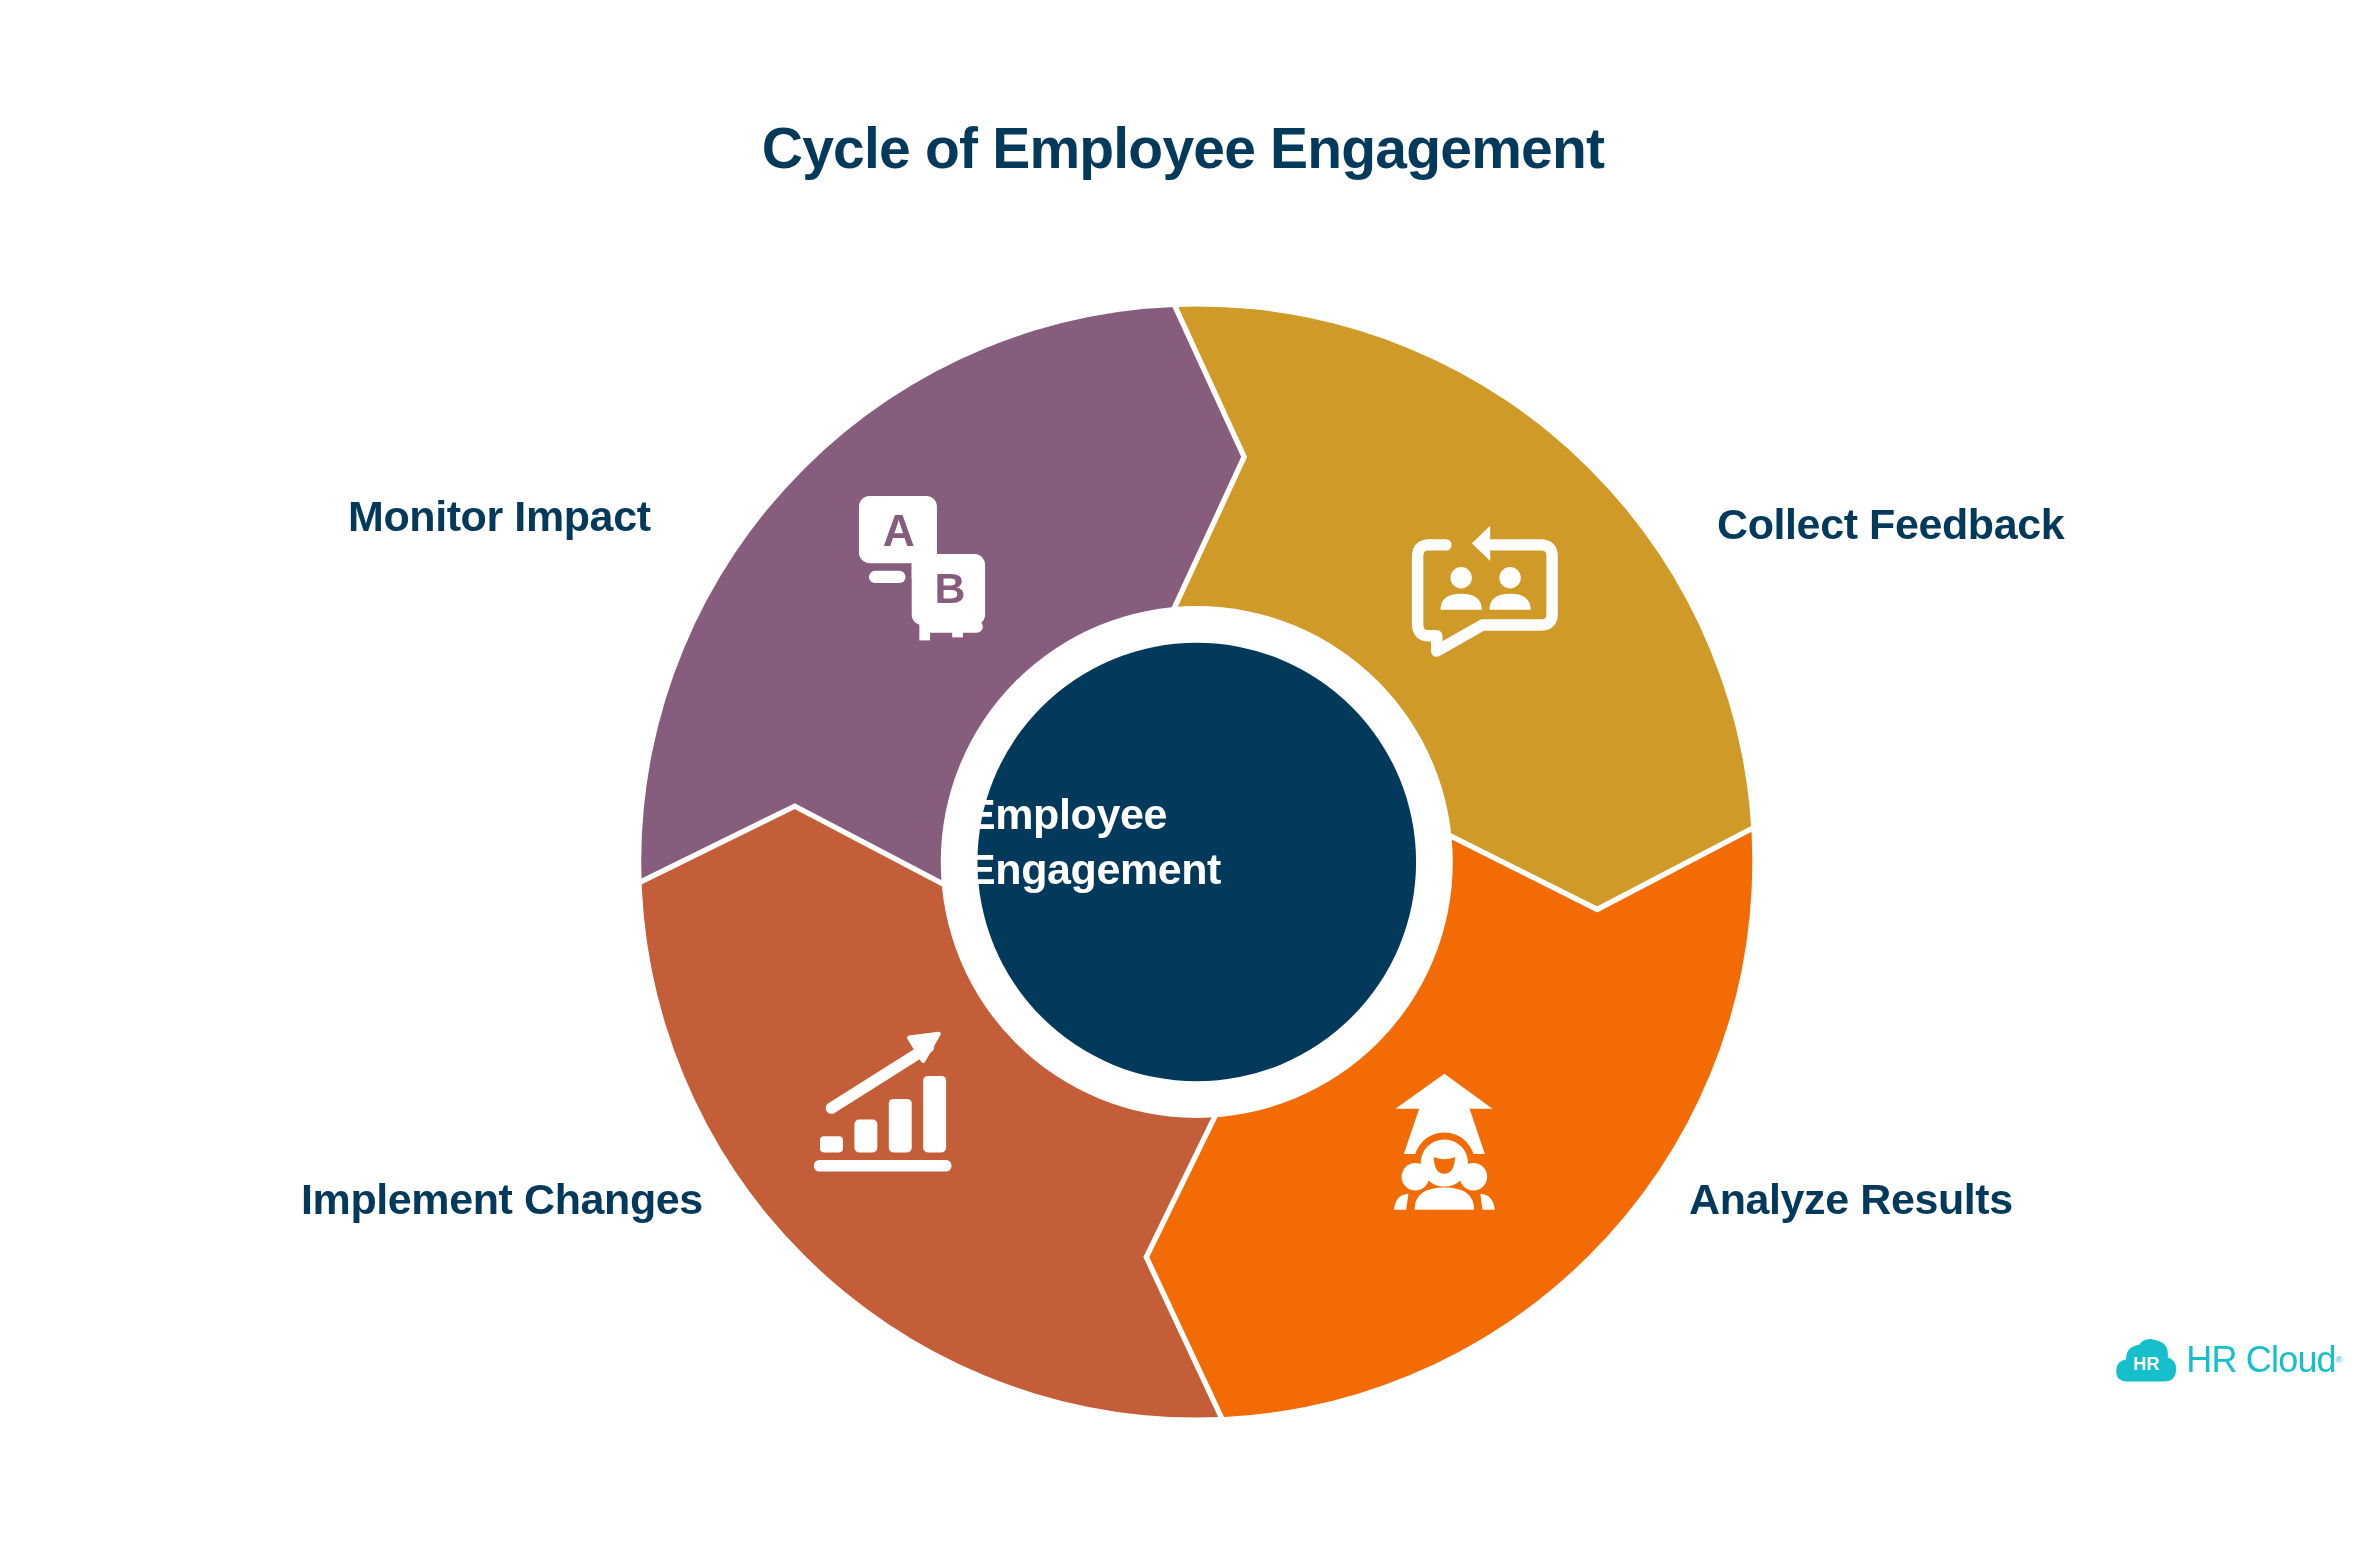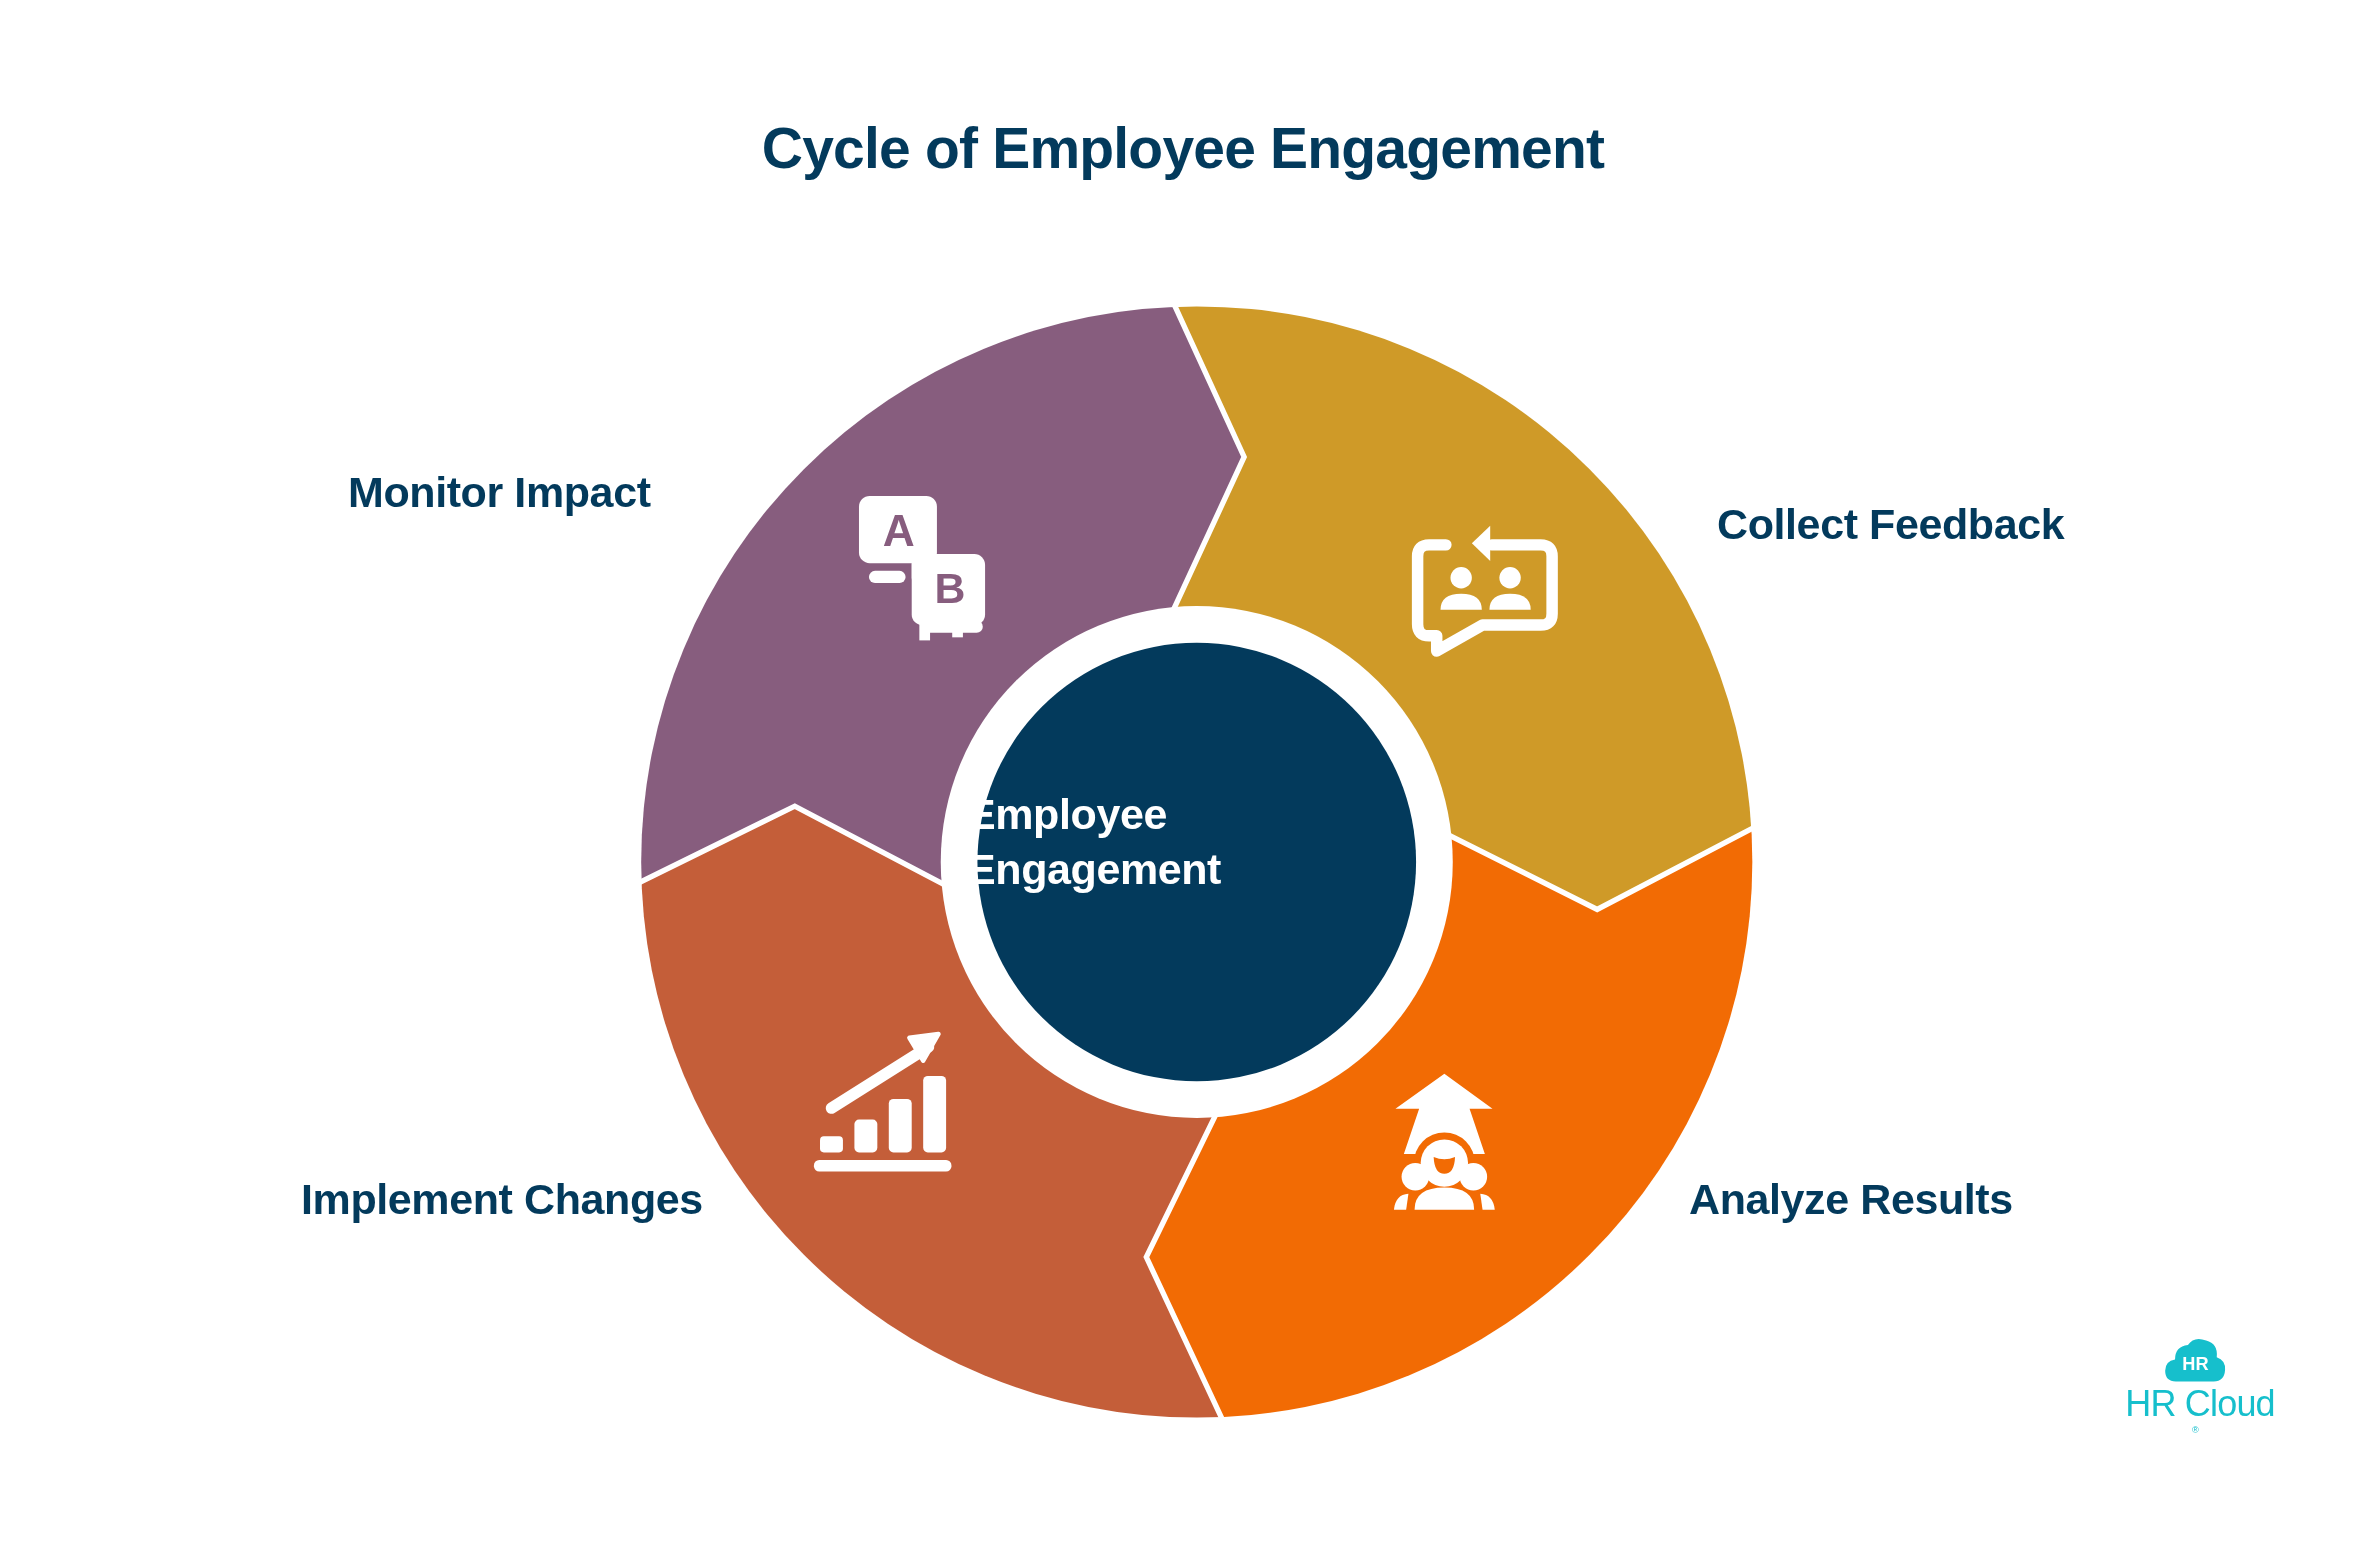--- a/index.html
+++ b/index.html
@@ -2,29 +2,29 @@
 <html style="font-size:12.2px"><head>
 <meta charset="utf-8">
 <style>
   html, body { margin: 0; padding: 0; background: #ffffff; }
   body { width: 2366px; height: 1562px; position: relative; overflow: hidden;
          font-family: "Liberation Sans", "DejaVu Sans", sans-serif; }
   .title { position: absolute; left: 0; width: 2366px; top: 115px; text-align: center;
            font-size: 57px; font-weight: bold; color: #033a5c; letter-spacing: -0.8px; }
   .label { position: absolute; font-size: 43px; font-weight: bold; color: #033a5c;
            white-space: nowrap; letter-spacing: -0.4px; }
-  #lbl-monitor { left: 348px; top: 468px; text-align: right; }
+  #lbl-monitor { left: 348px; top: 492px; text-align: right; }
   #lbl-collect { left: 1717px; top: 500px; }
   #lbl-implement { left: 301px; top: 1175px; }
   #lbl-analyze { left: 1689px; top: 1175px; }
   svg.cycle { position: absolute; left: 0; top: 0; }
   .center-text { position: absolute; left: 967px; top: 787px; width: 458px; text-align: left;
                  color: #ffffff; font-size: 43px; font-weight: bold; line-height: 55px; letter-spacing: -0.4px; }
   .center-text span { display: block; }
-  .logo { position: absolute; left: 2116px; top: 1336px; display: flex; align-items: center; flex-direction: column; }
+  .logo { position: absolute; left: 2116px; top: 1336px; display: flex; align-items: center; }
   .logo-text { font-size: 36px; font-weight: normal; color: #16bfcc; margin-left: 9.2px; letter-spacing: -0.8px; }
   .logo-reg { font-size: 9.2px; color: #16bfcc; vertical-align: top; }
 </style>
 </head>
 <body>
 
 <div class="title">Cycle of Employee Engagement</div>
 
 <svg class="cycle" width="2366" height="1562" viewBox="0 0 3096 2044">
   <defs>

